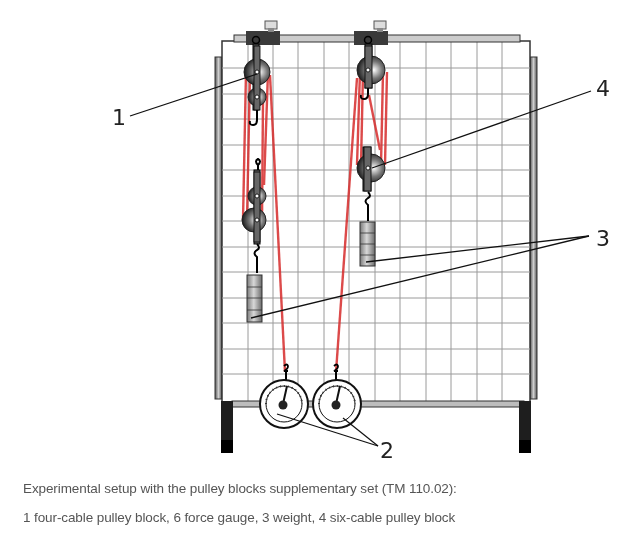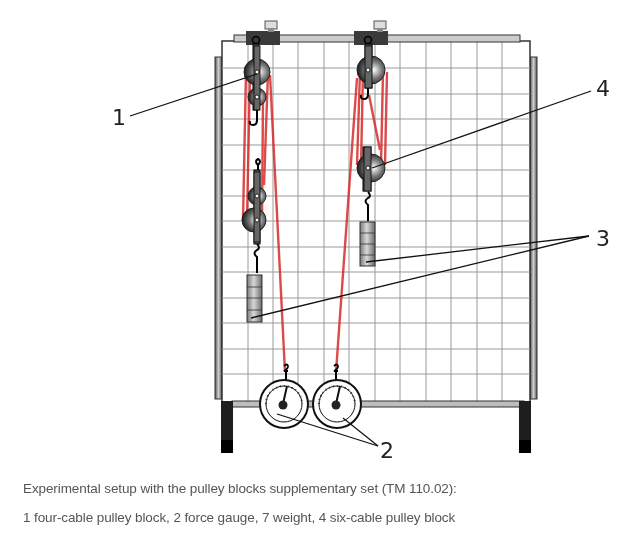--- a/index.html
+++ b/index.html
@@ -181,13 +181,13 @@
 
   <g>
     <text class="callout" x="112" y="125">1</text>
     <text class="callout" x="596" y="96">4</text>
     <text class="callout" x="596" y="246">3</text>
     <text class="callout" x="380" y="458">2</text>
   </g>
 </svg>
 
 <div id="caption-title" class="caption">Experimental setup with the pulley blocks supplementary set (TM 110.02):</div>
-<div id="caption-legend" class="caption">1 four-cable pulley block, 2 force gauge, 7 weight, 4 six-cable pulley block</div>
+<div id="caption-legend" class="caption">1 four-cable pulley block, 6 force gauge, 3 weight, 4 six-cable pulley block</div>
 
 </body></html>

